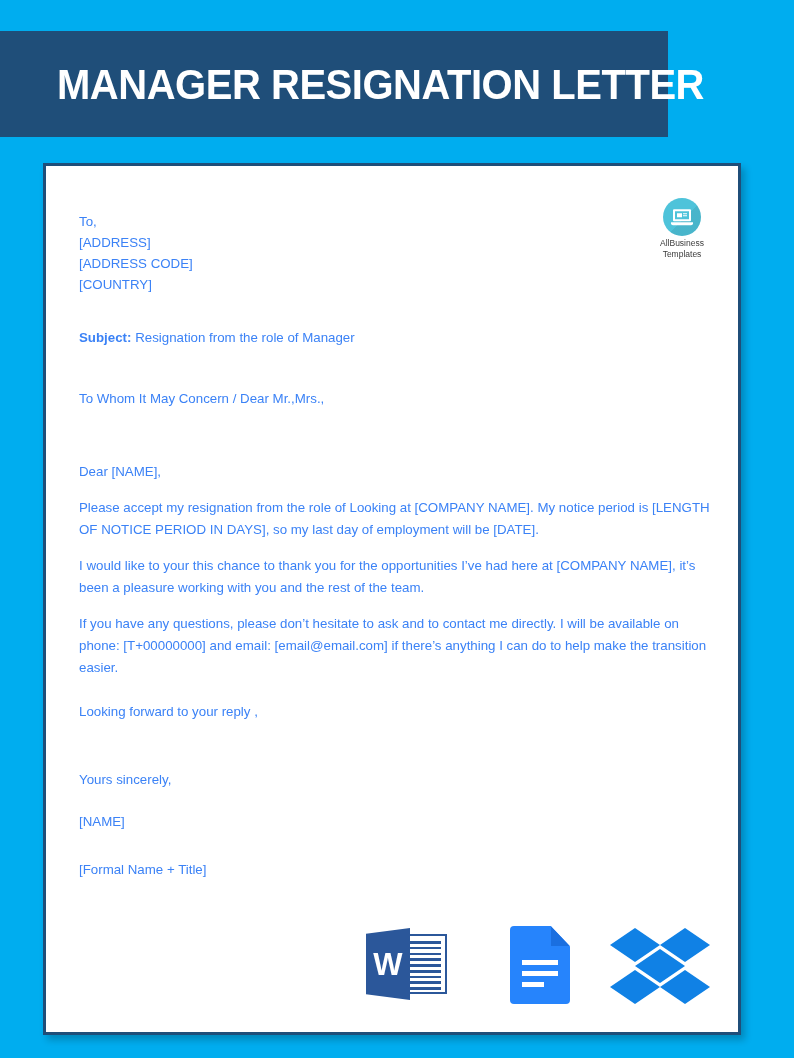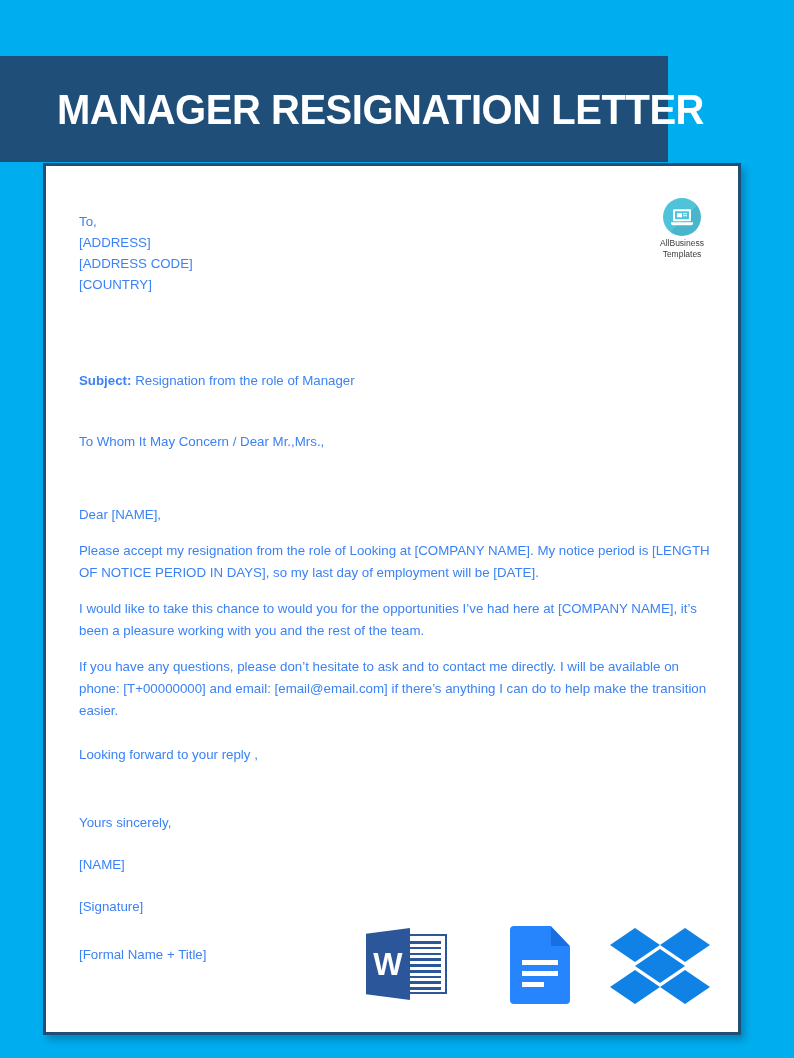--- a/index.html
+++ b/index.html
@@ -18,21 +18,20 @@
   
   .header-band {
     position: absolute;
     left: 0;
     top: 31px;
     width: 668px;
     height: 106px;
     background: #1f4e79;
     display: flex;
     align-items: center;
-    margin-top: 25px;
   }
   .header-title {
     color: #ffffff;
     font-family: "Liberation Sans Narrow", "Liberation Sans", sans-serif;
     font-weight: bold;
     font-size: 43px;
     letter-spacing: -0.5px;
     line-height: 1;
     margin-left: 57px;
     transform: scaleX(0.93);
@@ -134,21 +133,21 @@
     font-family: "Liberation Sans", sans-serif;
   }
   .addr-block {
     margin-top: 0;
   }
   .addr-line {
     display: block;
     line-height: 1.57;
   }
   .subject-line {
-    margin-top: 74px;
+    margin-top: 31px;
   }
   .subject-label {
     font-weight: bold;
   }
   .salutation-line {
     margin-top: 40px;
   }
   .greeting-line {
     margin-top: 51px;
   }
@@ -313,28 +312,27 @@
     <div class="subject-line">
       <span class="subject-label">Subject:</span>
       <span>Resignation from the role of Manager</span>
     </div>
 
     <div class="salutation-line">To Whom It May Concern  /  Dear Mr.,Mrs.,</div>
 
     <div class="greeting-line">Dear [NAME],</div>
 
     <div class="body-para">Please accept my resignation from the role of Looking at [COMPANY NAME]. My notice period is [LENGTH OF NOTICE PERIOD IN DAYS], so my last day of employment will be [DATE].</div>
-    <div class="body-para"> I would like to take this chance to would you for the opportunities I’ve had here at [COMPANY NAME], it’s been a pleasure working with you and the rest of the team.</div>
+    <div class="body-para"> I would like to your this chance to thank you for the opportunities I’ve had here at [COMPANY NAME], it’s been a pleasure working with you and the rest of the team.</div>
     <div class="body-para">If you have any questions, please don’t hesitate to ask and to contact me directly. I will be available on phone: [T+00000000] and email: [email@email.com] if there’s anything I can do to help make the transition easier.</div>
 
     <div class="closing-line">Looking forward to your reply ,</div>
 
     <div class="signoff-line">Yours sincerely,</div>
     <div class="name-line">[NAME]</div>
-    <div class="signature-line">[Signature]</div>
     <div class="formal-line">[Formal Name + Title]</div>
 
   </div>
 
   <div class="icon-row">
 
     <div class="word-icon">
       <div class="doc-page">
         <span></span>
           <span></span>

